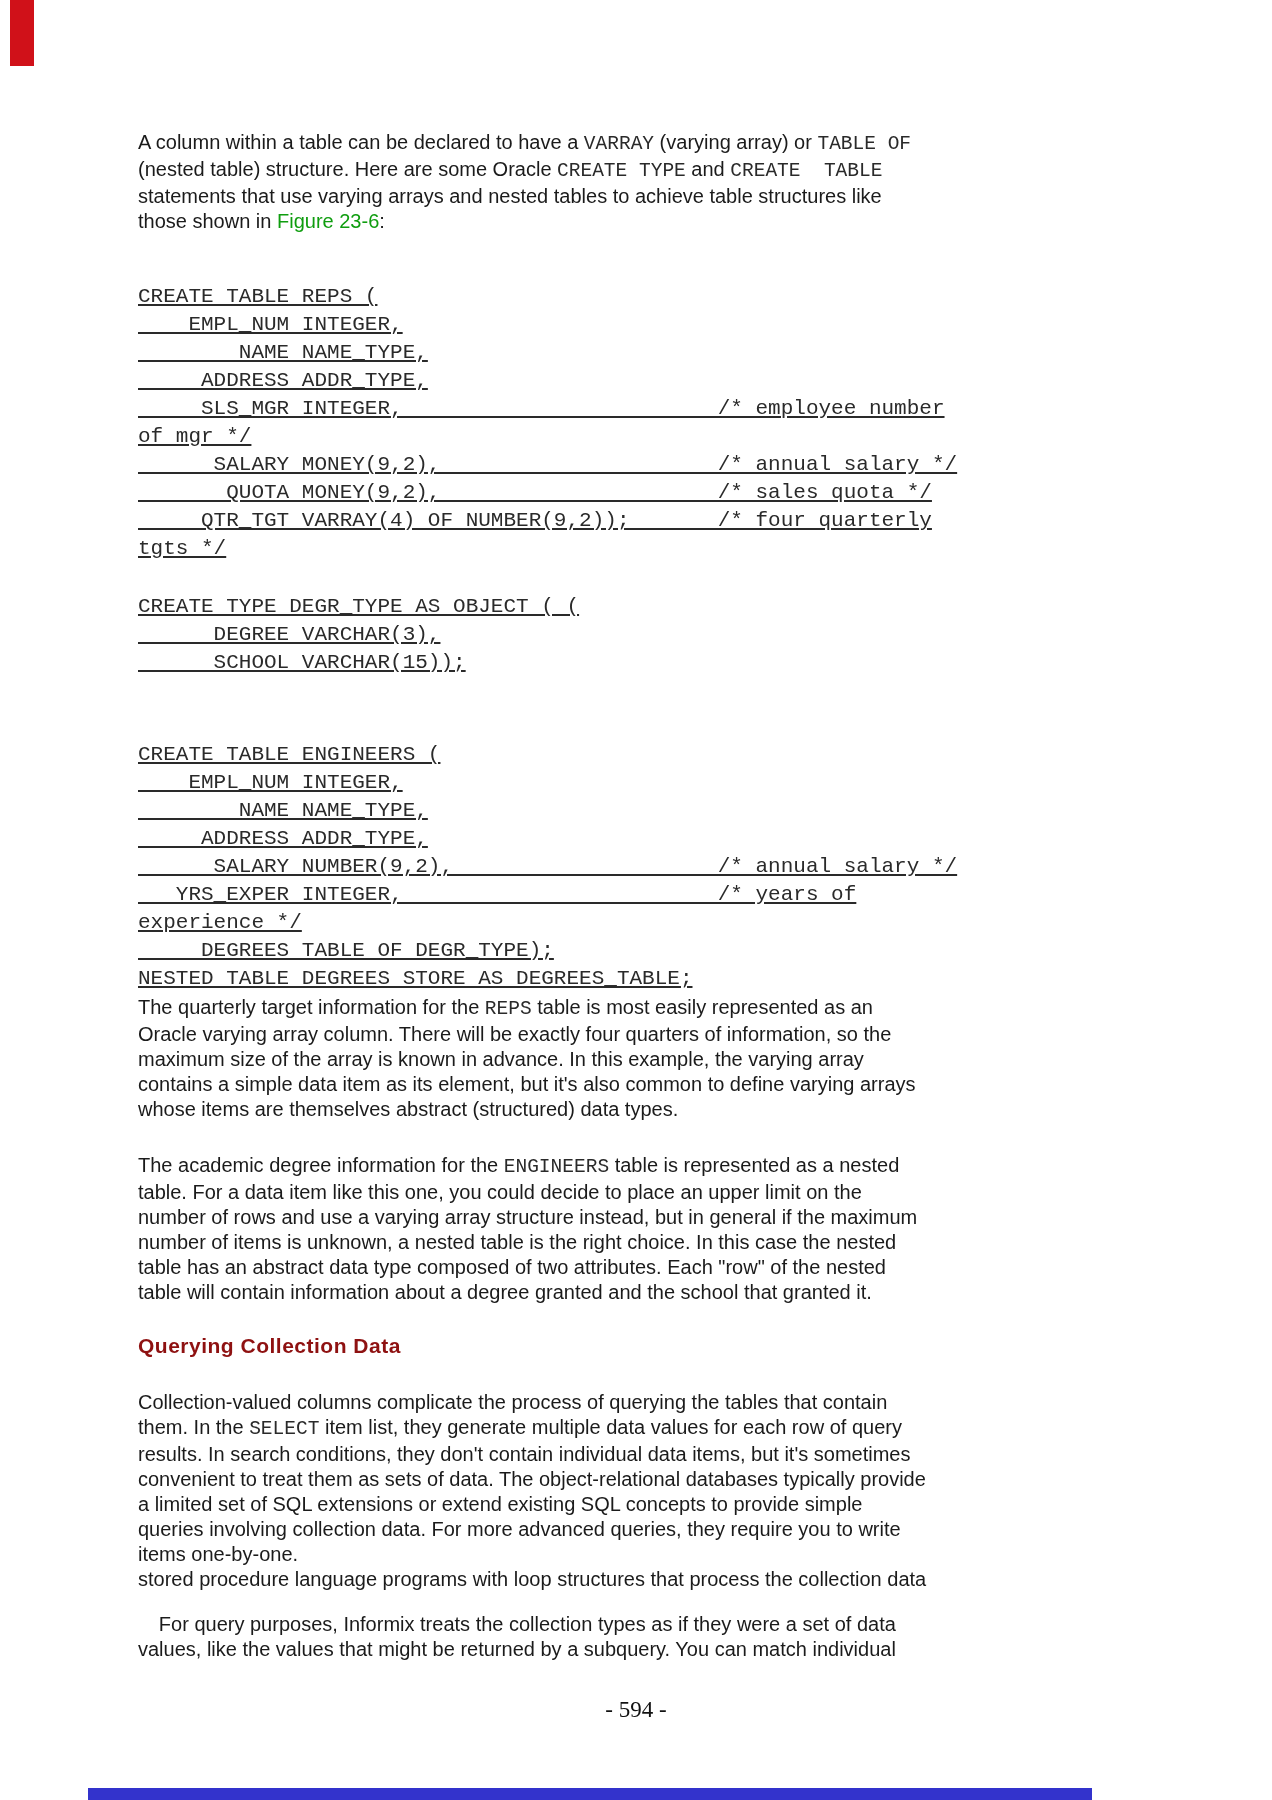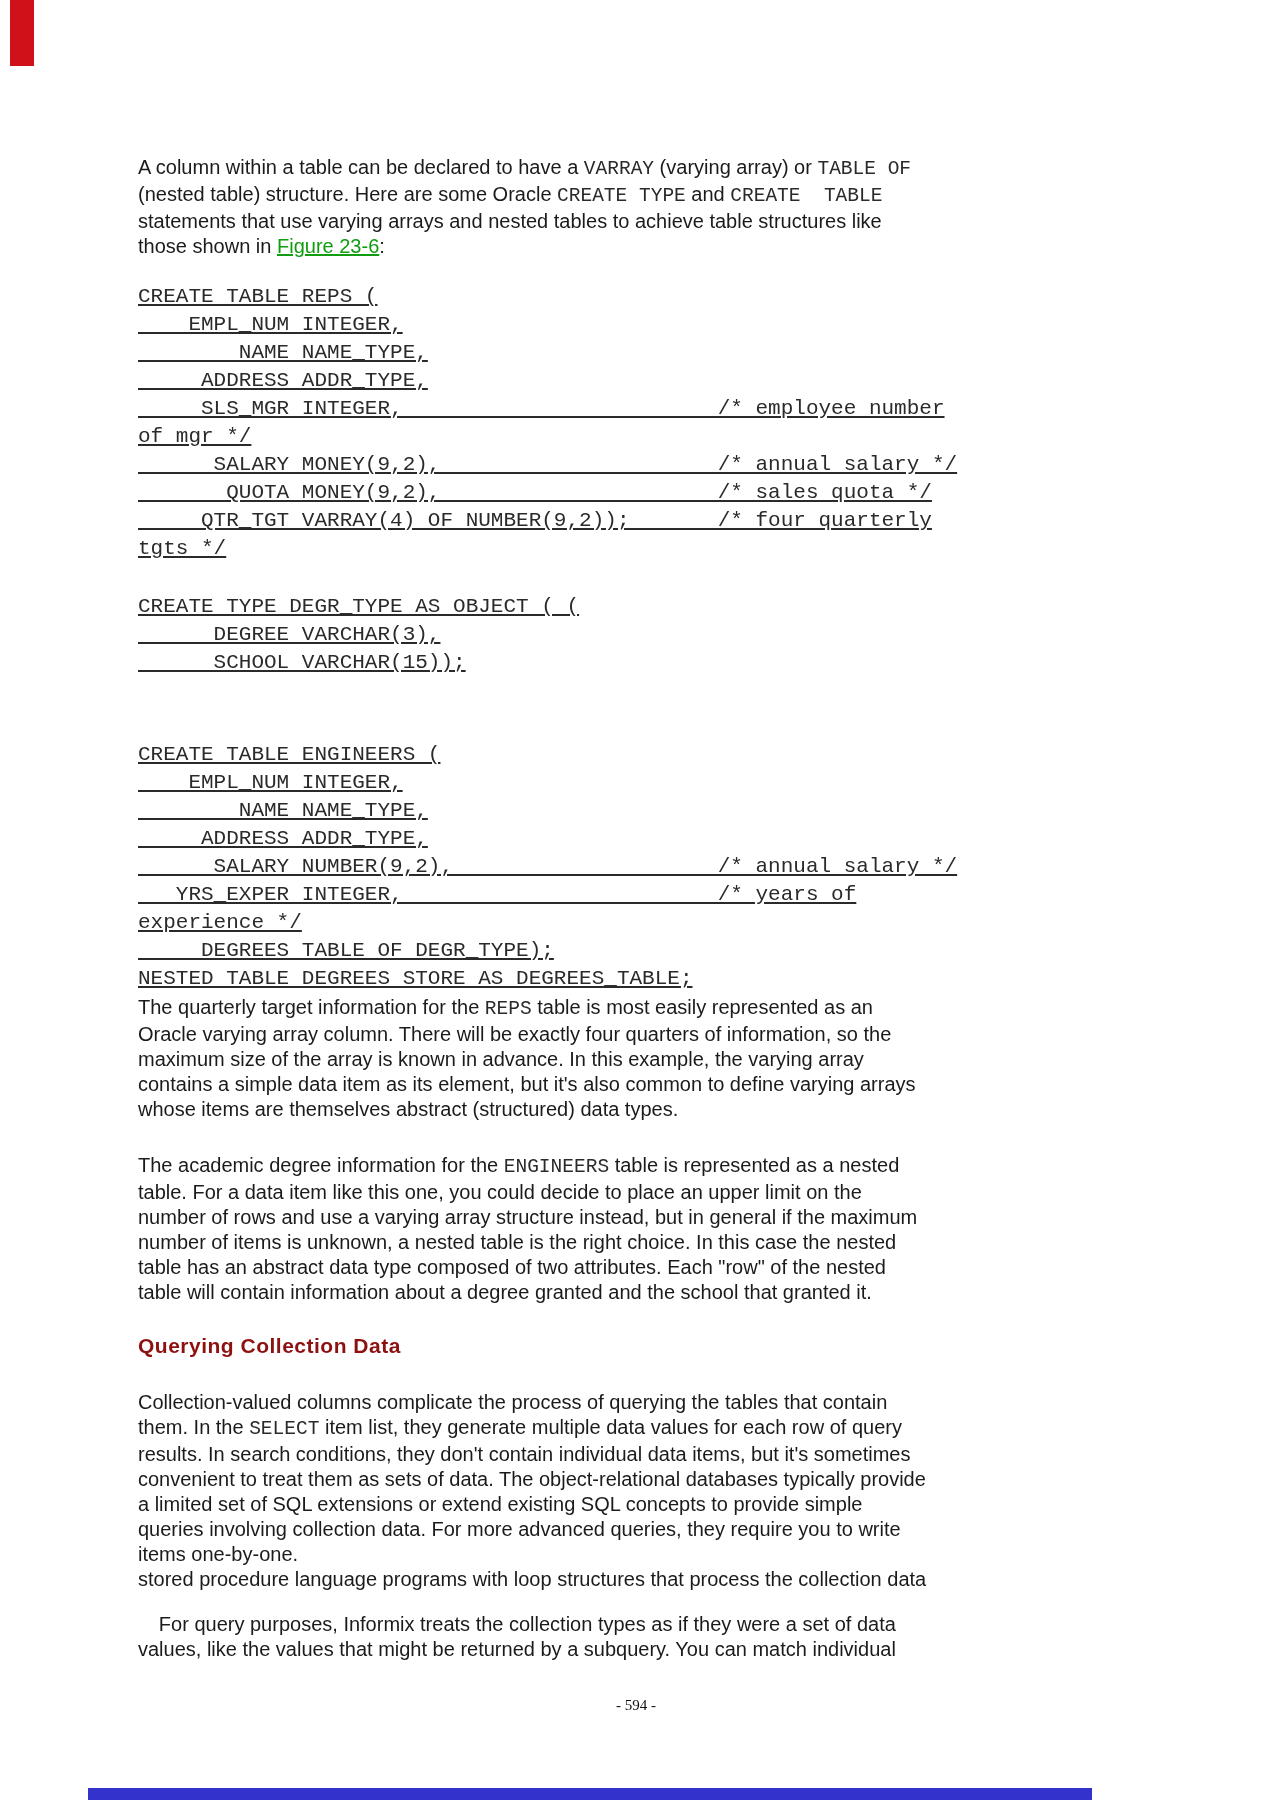--- a/index.html
+++ b/index.html
@@ -15,21 +15,20 @@
   .para { font-size: 20px; line-height: 25px; }
   .para .line { white-space: pre; }
   .mono {
     font-family: "Liberation Mono", monospace;
     font-size: 19.5px;
     white-space: pre;
     color: #2a2a2a;
   }
   .link {
     color: var(--link, #0f9d0f);
-    text-decoration: underline;
     cursor: pointer;
     text-align: right;
   }
   pre.code {
     margin: 0;
     font-family: "Liberation Mono", monospace;
     font-size: 21px;
     line-height: 28px;
     white-space: pre;
     color: #2a2a2a;
@@ -41,34 +40,34 @@
     line-height: 40px;
     color: var(--heading, #8e1111);
     letter-spacing: 0.5px;
   }
   .page-number {
     position: absolute;
     left: 0; top: 1697px;
     width: 1272px;
     text-align: center;
     font-family: "Liberation Serif", serif;
-    font-size: 15px;
+    font-size: 23px;
     color: #111111;
   }
   .red-bar {
     position: absolute;
     left: 10px; top: 0; width: 24px; height: 66px;
     background: var(--bar-red, #d01119);
   }
   .blue-bar {
     position: absolute;
     left: 88px; top: 1788px; width: 1004px; height: 12px;
     background: var(--bar-blue, #3333cc);
   }
-  #p1 { top: 155px; }
+  #p1 { top: 130px; }
   #c1 { top: 283px; }
   #c2 { top: 593px; }
   #c3 { top: 729px; margin-top: 12px; }
   #p2 { top: 995px; }
   #p3 { top: 1153px; }
   #h1 { top: 1326px; }
   #p4 { top: 1390px; }
   #p5 { top: 1612px; text-align: right; }
 </style>
 </head>

